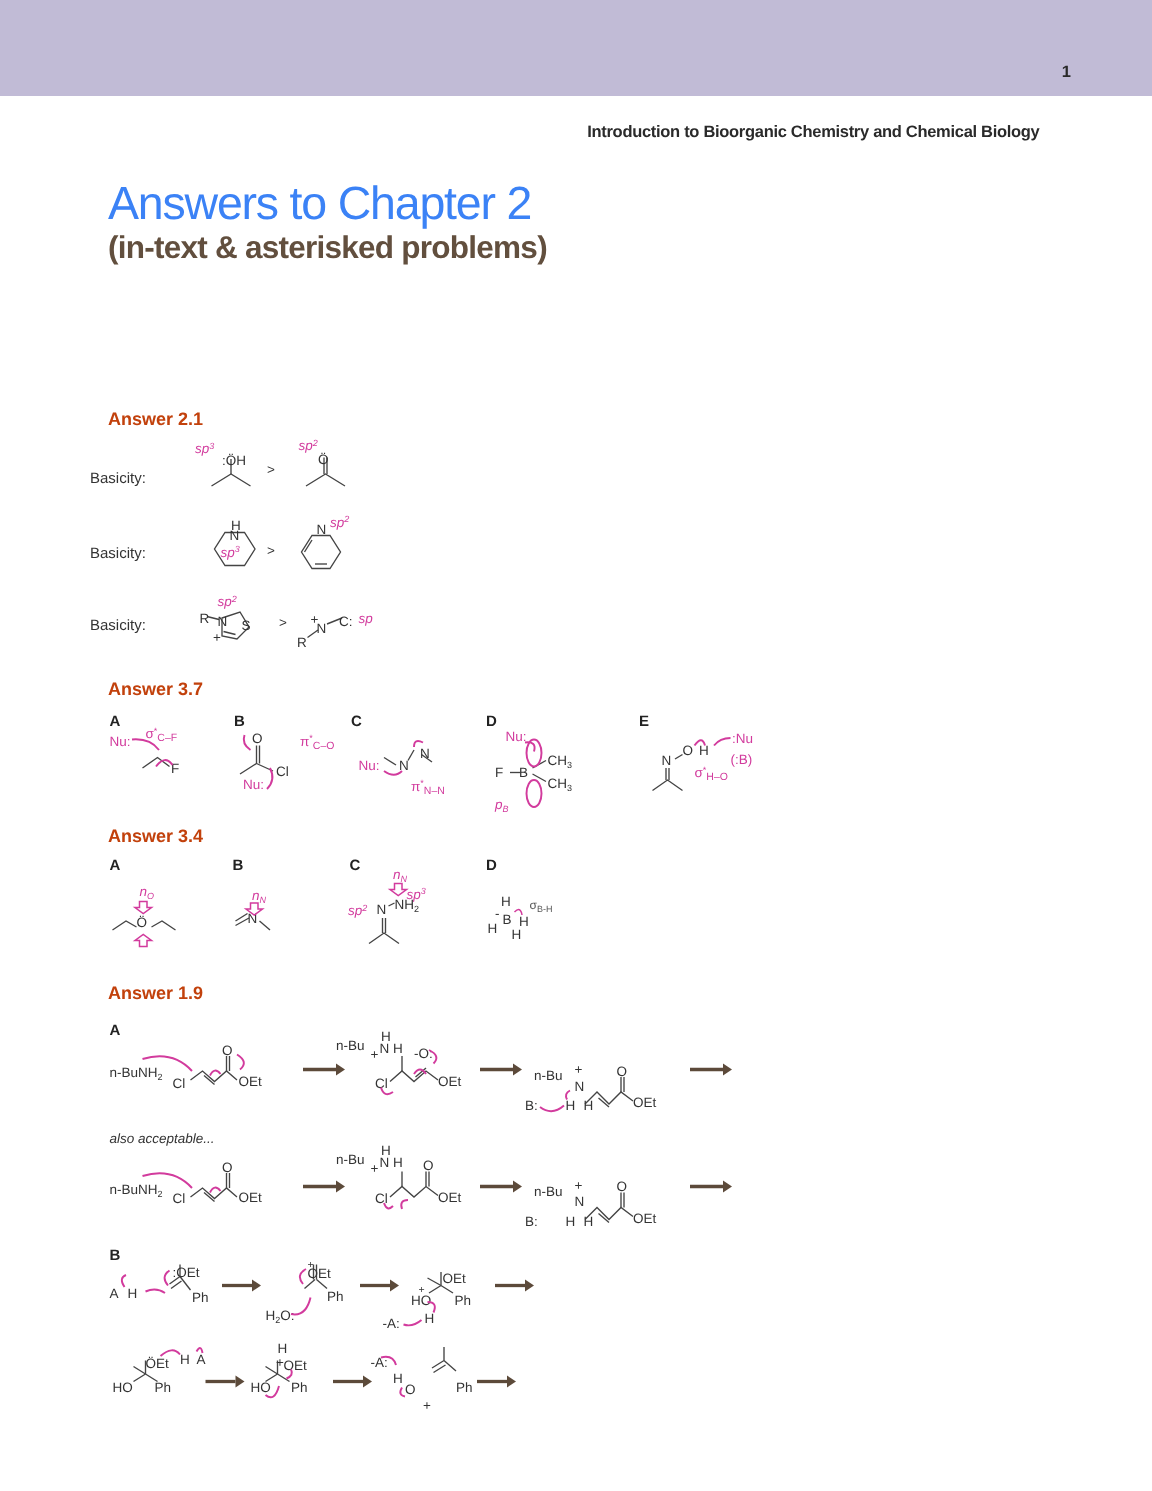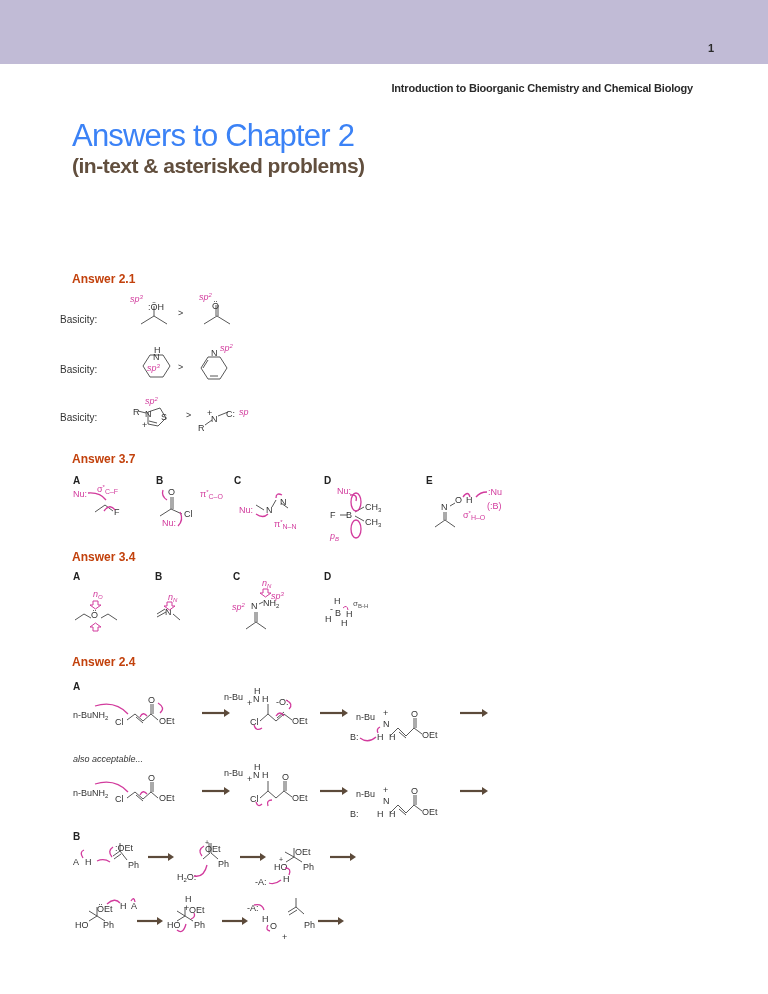--- a/index.html
+++ b/index.html
@@ -374,13 +374,13 @@
       <polygon points="157,917 163,921 157,925" stroke="none"></polygon>
     <line x1="222" y1="921" x2="242" y2="921"></line>
       <polygon points="242,917 248,921 242,925" stroke="none"></polygon>
     <line x1="318" y1="921" x2="338" y2="921"></line>
       <polygon points="338,917 344,921 338,925" stroke="none"></polygon>
   </g>
 </svg>
 
 <div class="sec" style="top:452px">Answer 3.7</div>
 <div class="sec" style="top:550px">Answer 3.4</div>
-<div class="sec" style="top:655px">Answer 2.4</div>
+<div class="sec" style="top:655px">Answer 1.9</div>
 
 </body></html>

